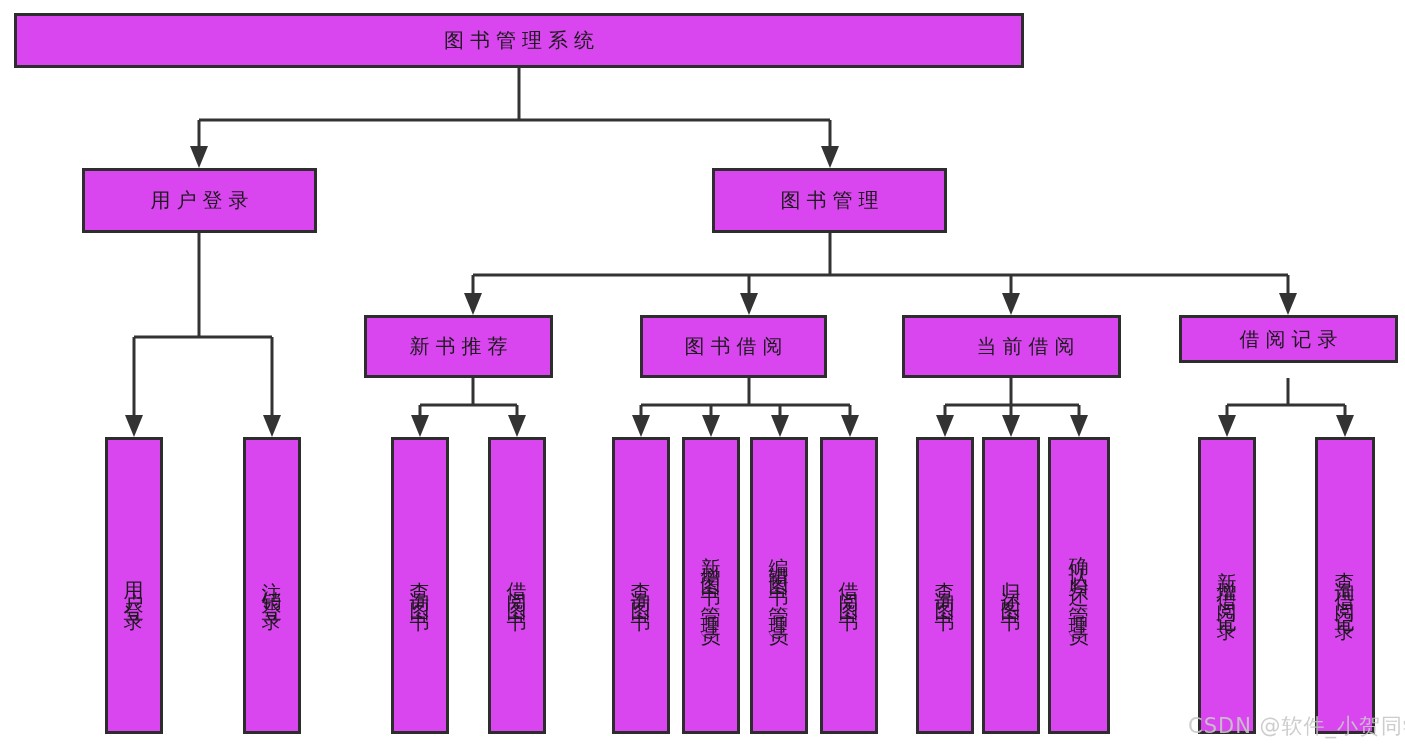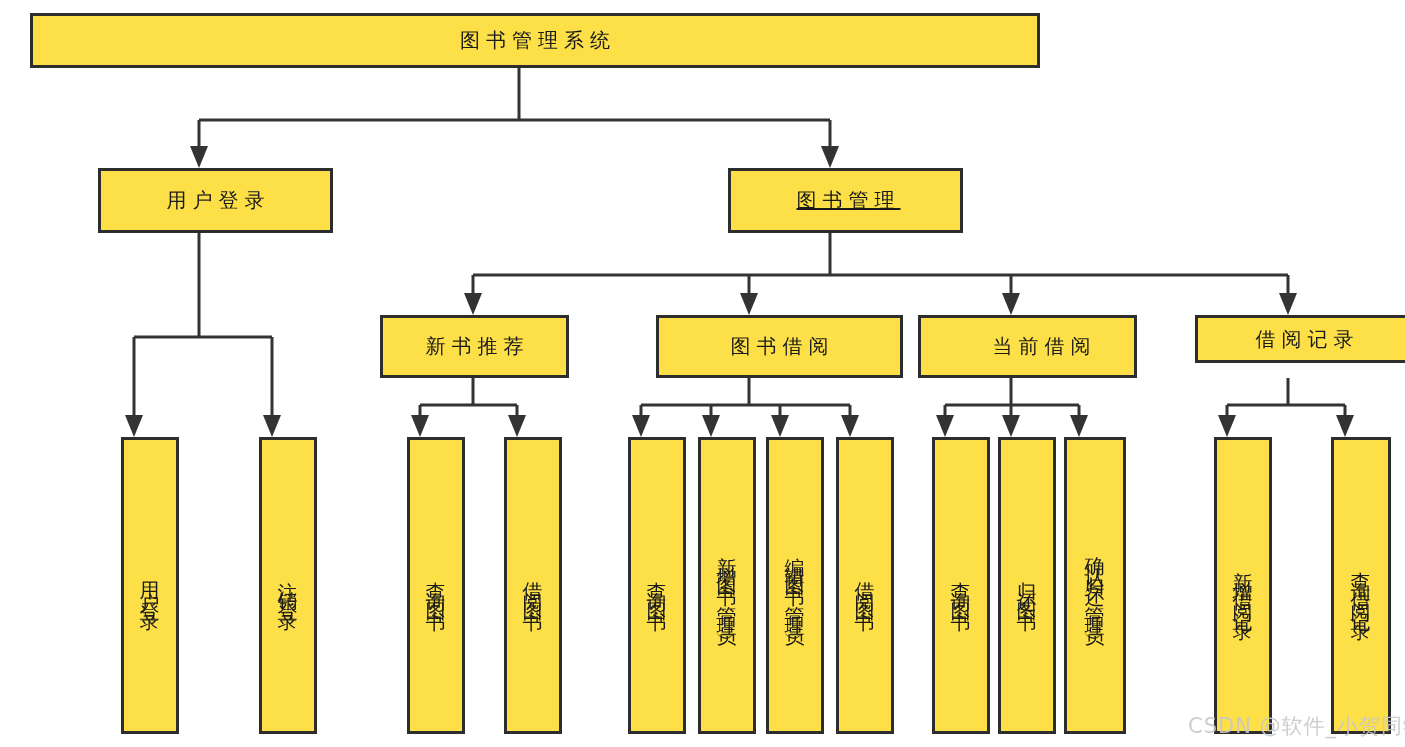--- a/index.html
+++ b/index.html
@@ -14,27 +14,26 @@
   }
   #wires {
     position: absolute;
     left: 0; top: 0;
     width: 1405px; height: 747px;
     z-index: 1;
   }
   .node {
     position: absolute;
     box-sizing: border-box;
-    background: #fde047;
+    background: #d946ef;
     border: 3px solid #2d2d2d;
     display: flex;
     align-items: center;
     justify-content: center;
     z-index: 2;
-    margin-left: 16px;
   }
   .node .lbl {
     font-size: 20px;
     letter-spacing: 6px;
     text-indent: 6px;
     white-space: nowrap;
     color: #1a1a1a;
   }
   .leaf {
     top: 437px;
@@ -133,28 +132,28 @@
     </g>
   </svg>
 
   <div class="node" style="left:14px; top:13px; width:1010px; height:55px;">
     <span class="lbl">图书管理系统</span>
   </div>
 
   <div class="node" style="left:82px; top:168px; width:235px; height:65px;">
     <span class="lbl">用户登录</span>
   </div>
-  <div class="node" style="left:712px; top:168px; width:235px; height:65px;text-decoration:underline;">
+  <div class="node" style="left:712px; top:168px; width:235px; height:65px;">
     <span class="lbl">图书管理</span>
   </div>
 
   <div class="node" style="left:364px; top:315px; width:189px; height:63px;">
     <span class="lbl">新书推荐</span>
   </div>
-  <div class="node" style="left:640px; top:315px; width:247px; height:63px;">
+  <div class="node" style="left:640px; top:315px; width:187px; height:63px;">
     <span class="lbl">图书借阅</span>
   </div>
   <div class="node" style="left:902px; top:315px; width:219px; height:63px;padding-left:28px;">
     <span class="lbl">当前借阅</span>
   </div>
   <div class="node" style="left:1179px; top:315px; width:219px; height:48px;">
     <span class="lbl">借阅记录</span>
   </div>
 
   <div class="node leaf" style="left:105px;">

